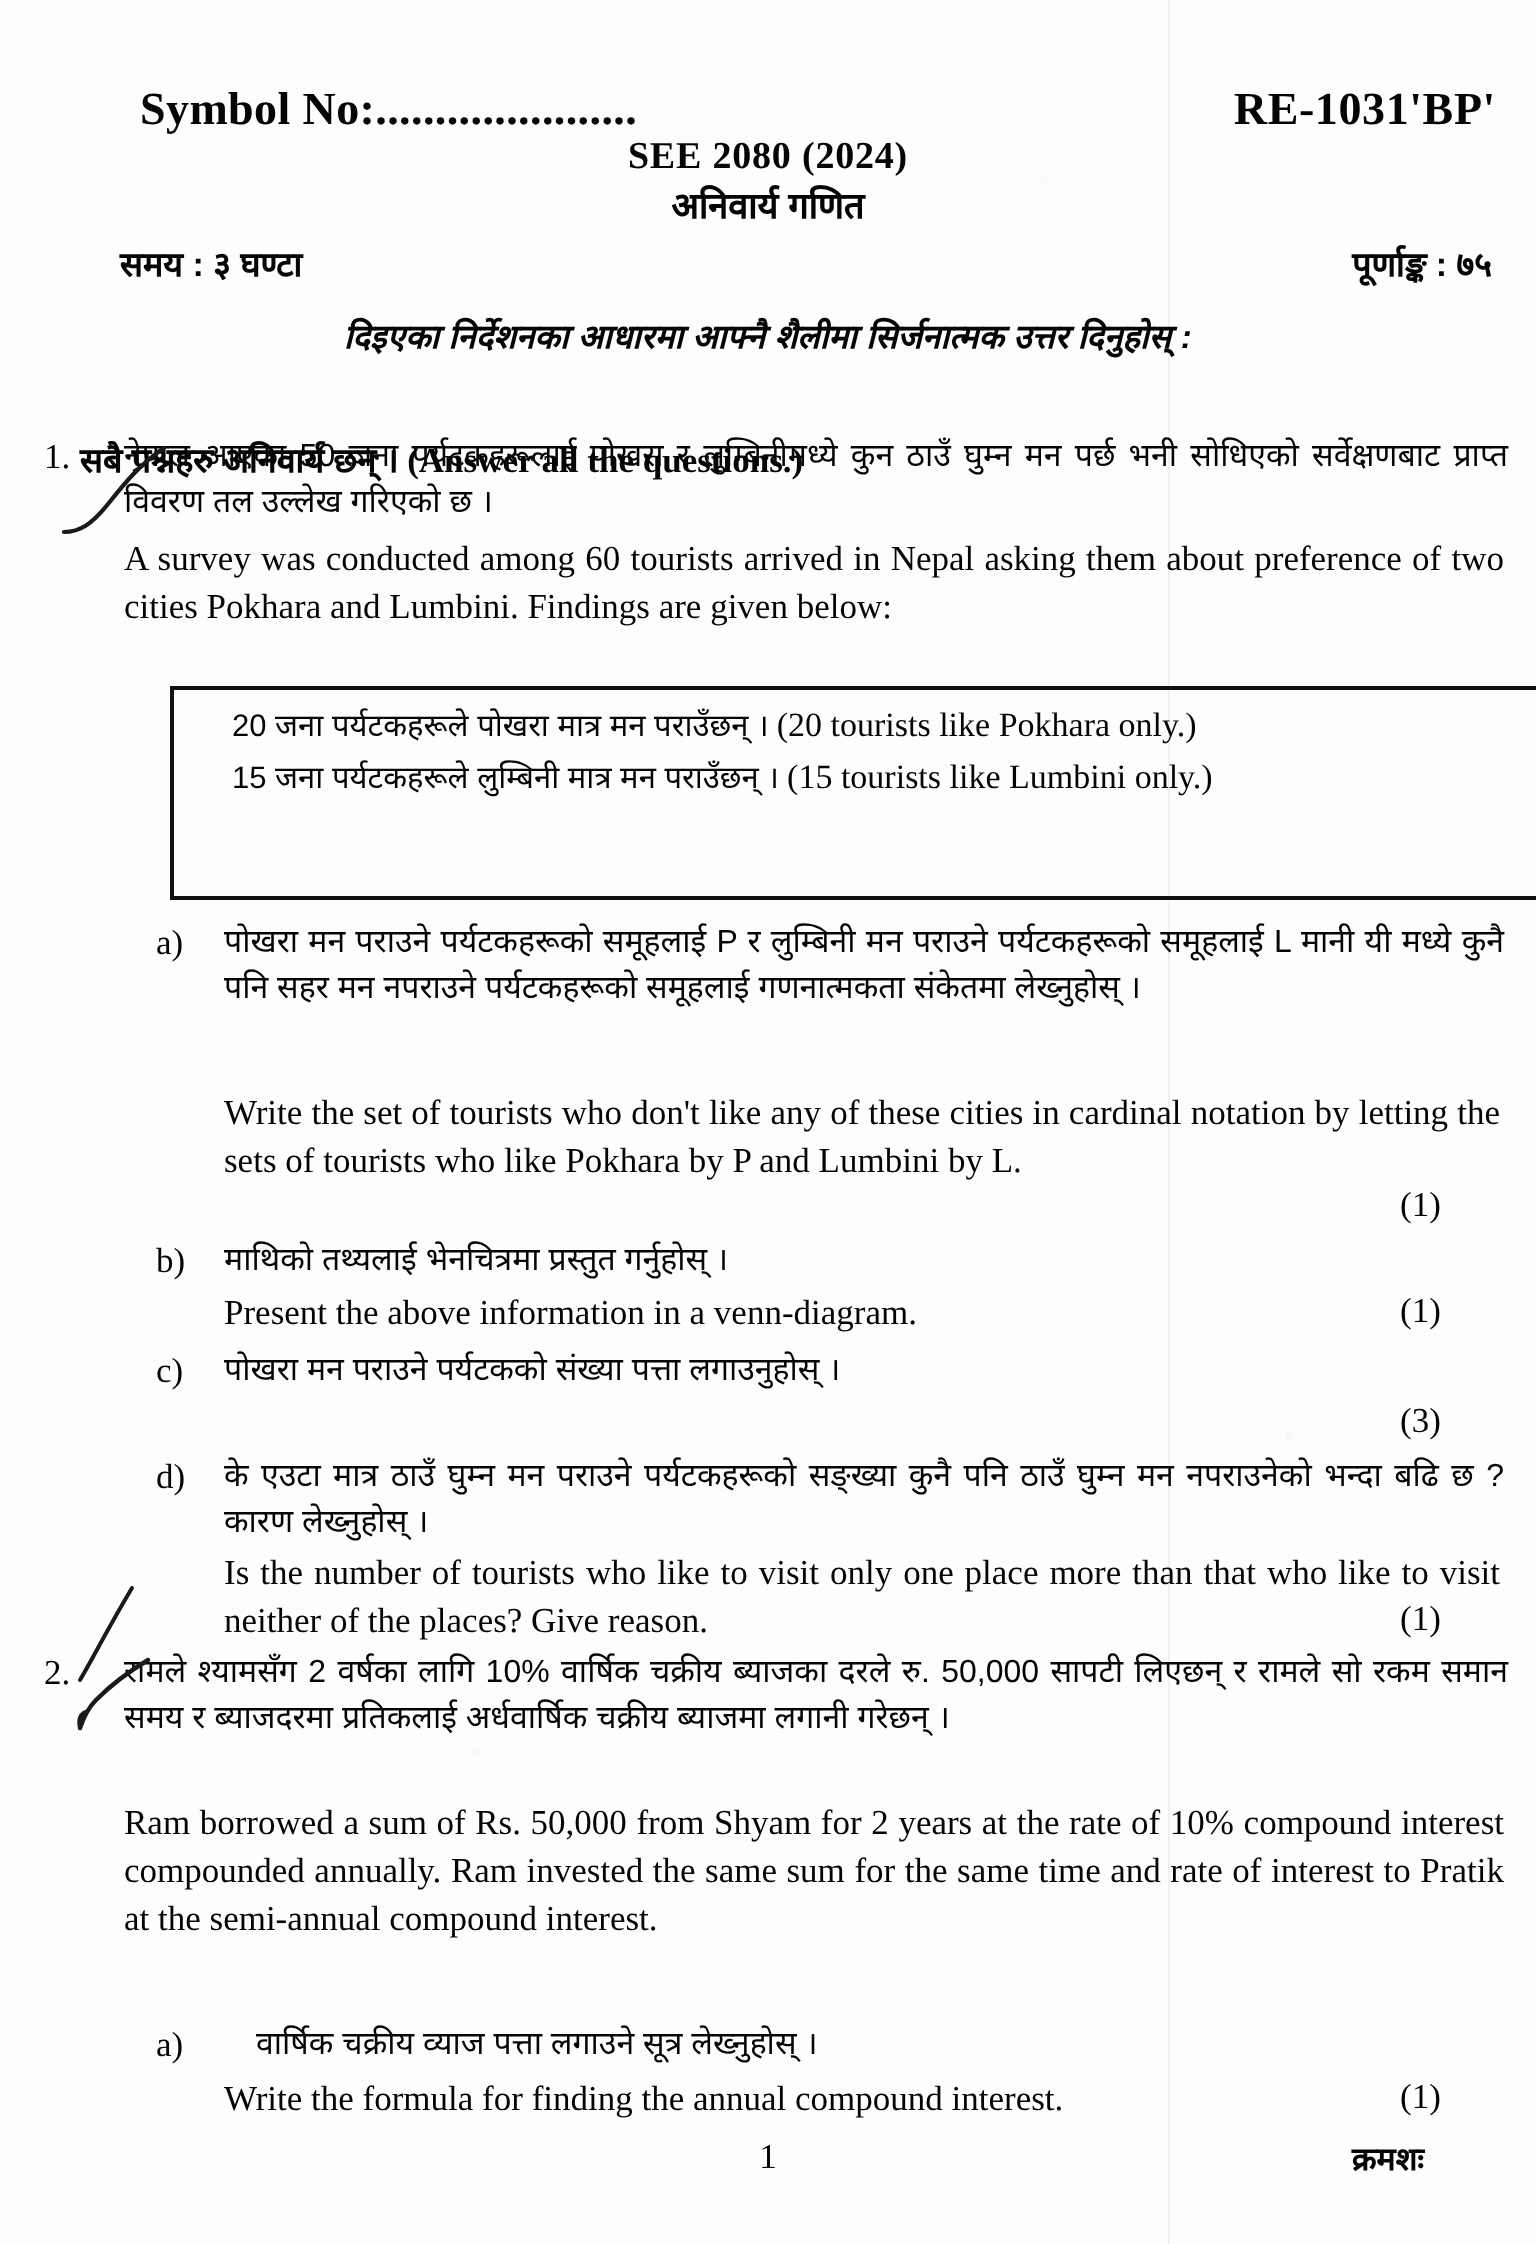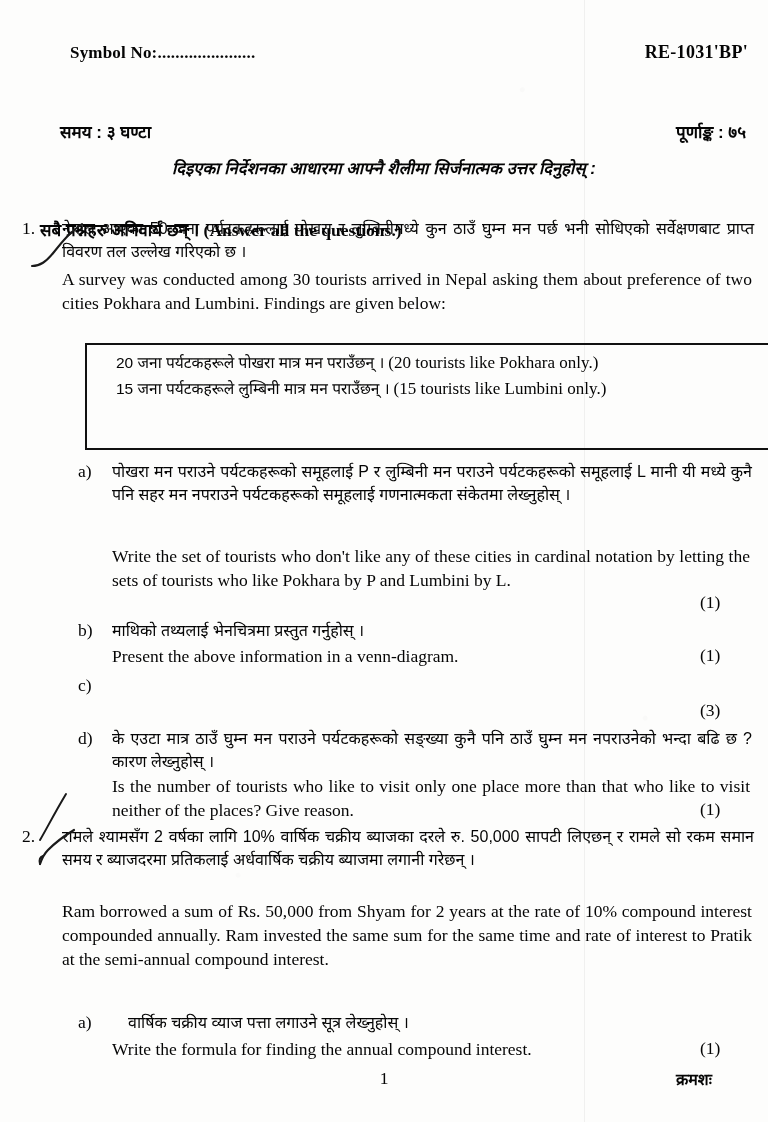--- a/index.html
+++ b/index.html
@@ -37,27 +37,27 @@
     position: absolute;
     left: 0; right: 0;
     display: flex;
     justify-content: space-between;
     align-items: baseline;
     padding: 0 20px 0 70px;
     box-sizing: border-box;
   }
   .symbol-line {
     font-weight: bold;
-    font-size: 17px;
+    font-size: 23px;
     letter-spacing: 0.2px;
     white-space: nowrap;
   }
   .paper-code {
     font-weight: bold;
-    font-size: 18px;
+    font-size: 23px;
     letter-spacing: 0.3px;
     white-space: nowrap;
   }
   .center-block {
     position: absolute;
     left: 0; right: 0;
     text-align: center;
   }
   .exam-title {
     font-weight: bold;
@@ -199,38 +199,42 @@
 <div class="page">
   <div class="sheet">
 
     <div class="crease" style="left:584px;"></div>
 
     <div class="hdr-row" style="top:42px;">
       <div class="symbol-line">Symbol No:......................</div>
       <div class="paper-code">RE-1031'BP'</div>
     </div>
 
+    <div class="center-block" style="top:68px;">
+      <div class="exam-title">SEE 2080 (2024)</div>
+      <div class="subject">अनिवार्य गणित</div>
+    </div>
 
     <div class="time-marks" style="top:120px;">
       <div>समय : ३ घण्टा</div>
       <div>पूर्णाङ्क : ७५</div>
     </div>
 
     <div class="instruction" style="top:156px;">दिइएका निर्देशनका आधारमा आफ्नै शैलीमा सिर्जनात्मक उत्तर दिनुहोस् :</div>
 
     <div class="answer-all" style="top:190px;">
       <span class="np">सबै प्रश्नहरु अनिवार्य छन् ।</span>
       <span class="en">(Answer all the questions.)</span>
     </div>
 
     <div class="qnum" style="left:22px; top:218px;">1.</div>
 
     <div class="block np-text" style="left:62px; top:218px; width:692px;">नेपाल आएका 50 जना पर्यटकहरूलाई पोखरा र लुम्बिनीमध्ये कुन ठाउँ घुम्न मन पर्छ भनी सोधिएको सर्वेक्षणबाट प्राप्त विवरण तल उल्लेख गरिएको छ ।</div>
 
-    <div class="block en-text" style="left:62px; top:268px; width:690px;">A survey was conducted among 30 tourists arrived in Nepal asking them about preference of two cities Pokhara and Lumbini. Findings are given below:</div>
+    <div class="block en-text" style="left:62px; top:268px; width:690px;">A survey was conducted among 60 tourists arrived in Nepal asking them about preference of two cities Pokhara and Lumbini. Findings are given below:</div>
 
     <div class="findings-box" style="left:85px; top:343px; width:723px; height:107px;padding-left:29px;">
       <div class="findings-line">
         <span class="np">20 जना पर्यटकहरूले पोखरा मात्र मन पराउँछन् ।</span>
         <span class="en">(20 tourists like Pokhara only.)</span>
       </div>
       <div class="findings-line">
         <span class="np">15 जना पर्यटकहरूले लुम्बिनी मात्र मन पराउँछन् ।</span>
         <span class="en">(15 tourists like Lumbini only.)</span>
       </div>
@@ -240,20 +244,21 @@
     <div class="block np-text" style="left:112px; top:461px; width:640px; text-align:justify;">पोखरा मन पराउने पर्यटकहरूको समूहलाई P र लुम्बिनी मन पराउने पर्यटकहरूको समूहलाई L मानी यी मध्ये कुनै पनि सहर मन नपराउने पर्यटकहरूको समूहलाई गणनात्मकता संकेतमा लेख्नुहोस् ।</div>
     <div class="block en-text" style="left:112px; top:545px; width:638px;">Write the set of tourists who don't like any of these cities in cardinal notation by letting the sets of tourists who like Pokhara by P and Lumbini by L.</div>
     <div class="marks-abs" style="left:700px; top:592px;">(1)</div>
 
     <div class="sublabel" style="left:78px; top:620px;">b)</div>
     <div class="block en-text" style="left:112px; top:645px; width:560px;">Present the above information in a venn-diagram.</div>
     <div class="block np-text" style="left:112px; top:620px; width:640px;">माथिको तथ्यलाई भेनचित्रमा प्रस्तुत गर्नुहोस् ।</div>
     <div class="marks-abs" style="left:700px; top:645px;">(1)</div>
 
     <div class="sublabel" style="left:78px; top:675px;">c)</div>
+    <div class="block np-text" style="left:112px; top:675px; width:640px;">पोखरा मन पराउने पर्यटकको संख्या पत्ता लगाउनुहोस् ।</div>
     <div class="marks-abs" style="left:700px; top:700px;">(3)</div>
 
     <div class="sublabel" style="left:78px; top:728px;">d)</div>
     <div class="block en-text" style="left:112px; top:775px; width:638px;">Is the number of tourists who like to visit only one place more than that who like to visit neither of the places? Give reason.</div>
     <div class="block np-text" style="left:112px; top:728px; width:640px;">के एउटा मात्र ठाउँ घुम्न मन पराउने पर्यटकहरूको सङ्ख्या कुनै पनि ठाउँ घुम्न मन नपराउनेको भन्दा बढि छ ?  कारण लेख्नुहोस् ।</div>
     <div class="marks-abs" style="left:700px; top:799px;">(1)</div>
 
     <div class="qnum" style="left:22px; top:826px;">2.</div>
 
     <div class="block np-text" style="left:62px; top:826px; width:692px;">रामले श्यामसँग 2 वर्षका लागि 10% वार्षिक चक्रीय ब्याजका दरले रु. 50,000 सापटी लिएछन् र रामले सो रकम समान समय र ब्याजदरमा प्रतिकलाई अर्धवार्षिक चक्रीय ब्याजमा लगानी गरेछन् ।</div>

